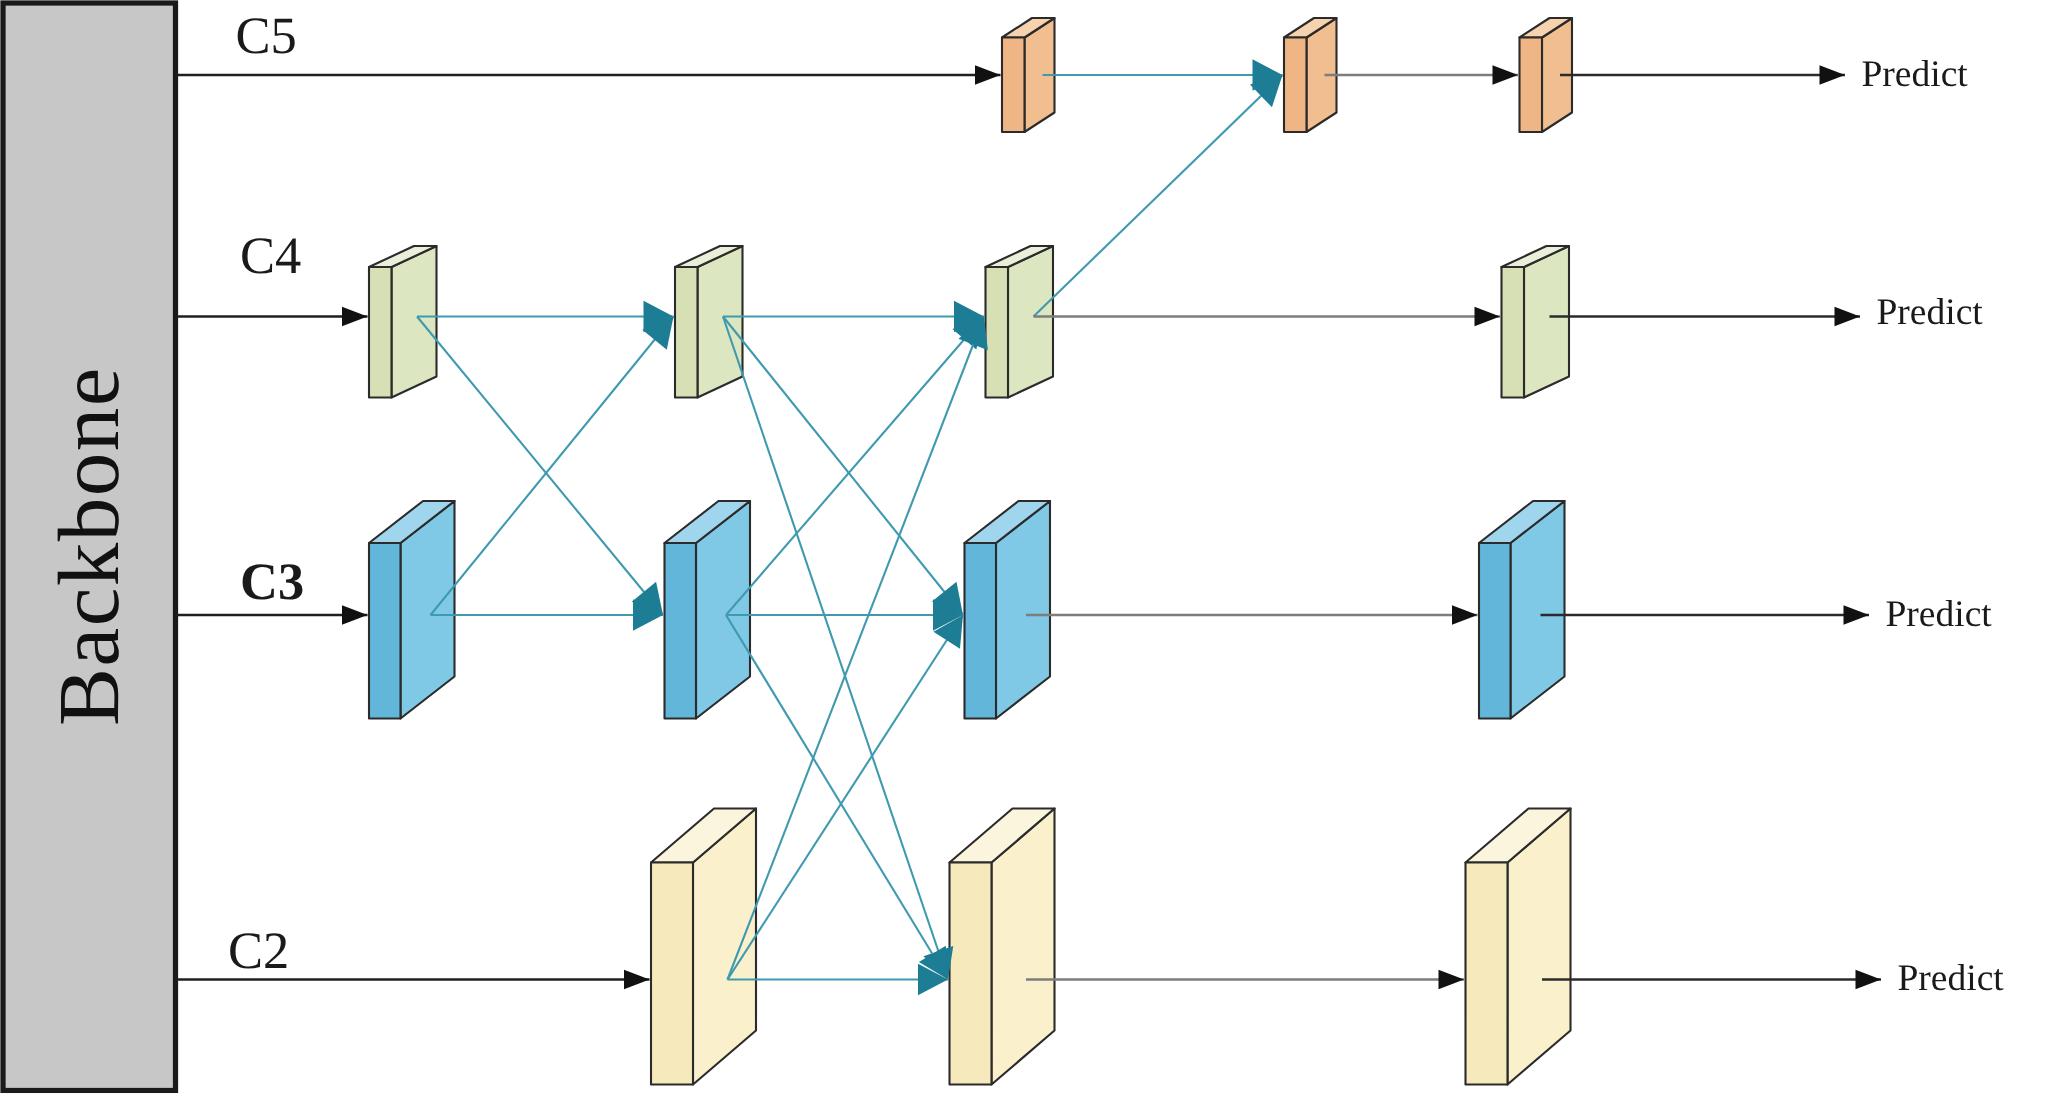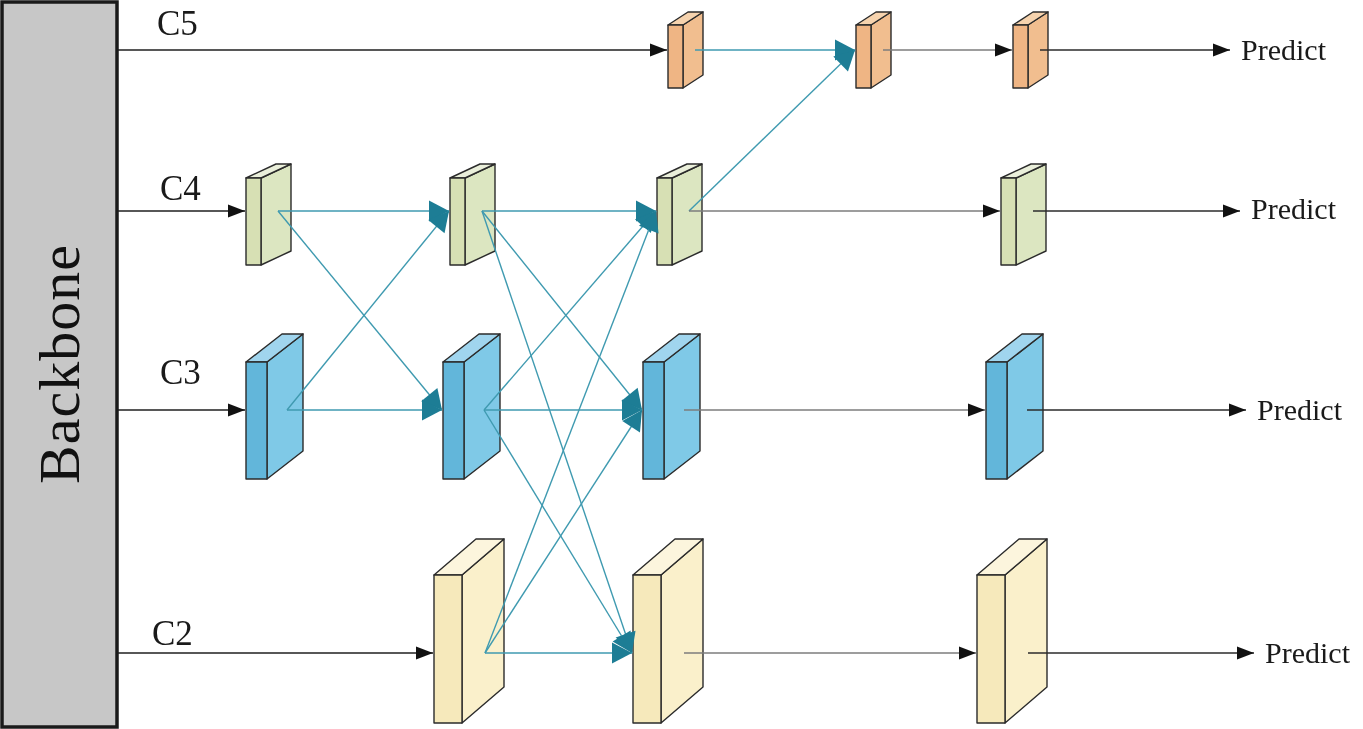--- a/index.html
+++ b/index.html
@@ -1,20 +1,20 @@
 <!DOCTYPE html>
 <html><head>
 <meta charset="utf-8">
 <style>
   html,body{margin:0;padding:0;background:#ffffff;}
   #stage{position:relative;width:1363px;height:729px;background:#ffffff;overflow:hidden;
          font-family:"Liberation Serif", serif;}
   #diagram{position:absolute;left:0;top:0;}
   .row-label{position:absolute;font-size:35px;color:#1a1a1a;line-height:36px;}
-  .predict-label{position:absolute;font-size:30px;color:#1a1a1a;line-height:38px;white-space:nowrap;}
+  .predict-label{position:absolute;font-size:25px;color:#1a1a1a;line-height:38px;white-space:nowrap;}
   .backbone-label{position:absolute;left:59px;top:364px;font-size:58px;color:#111;
                   transform:translate(-50%,-50%) rotate(-90deg);white-space:nowrap;letter-spacing:1px;}
 </style>
 </head>
 <body>
 
 <div id="stage">
   <svg id="diagram" width="1363" height="729" viewBox="0 0 1363 729">
       <rect x="2" y="2" width="115" height="725" fill="#C7C7C7" stroke="#1A1A1A" stroke-width="3.5"></rect>
       <polygon points="683,25 703,12 703,75 683,88" fill="#F1BE8F" stroke="#2B2B2B" stroke-width="1.4" stroke-linejoin="round"></polygon>
@@ -111,21 +111,21 @@
       <polygon points="1240,211 1223,217.5 1223,204.5" fill="#111111"></polygon>
       <line x1="1027" y1="410" x2="1246" y2="410" stroke="#2B2B2B" stroke-width="1.7"></line>
       <polygon points="1246,410 1229,416.5 1229,403.5" fill="#111111"></polygon>
       <line x1="1028" y1="653" x2="1254" y2="653" stroke="#2B2B2B" stroke-width="1.7"></line>
       <polygon points="1254,653 1237,659.5 1237,646.5" fill="#111111"></polygon>
     </svg>
 
   <div class="backbone-label">Backbone</div>
 
   <div class="row-label" style="left:157px;top:6px;">C5</div>
-  <div class="row-label" style="left:160px;top:171px;">C4</div>
-  <div class="row-label" style="left:160px;top:355px;">C3</div>
+  <div class="row-label" style="left:160px;top:153px;">C4</div>
+  <div class="row-label" style="left:160px;top:370px;font-weight:bold;">C3</div>
   <div class="row-label" style="left:152px;top:616px;">C2</div>
 
   <div class="predict-label" style="left:1241px;top:31px;">Predict</div>
   <div class="predict-label" style="left:1251px;top:190px;">Predict</div>
   <div class="predict-label" style="left:1257px;top:391px;">Predict</div>
   <div class="predict-label" style="left:1265px;top:634px;">Predict</div>
 </div>
 
 </body></html>

